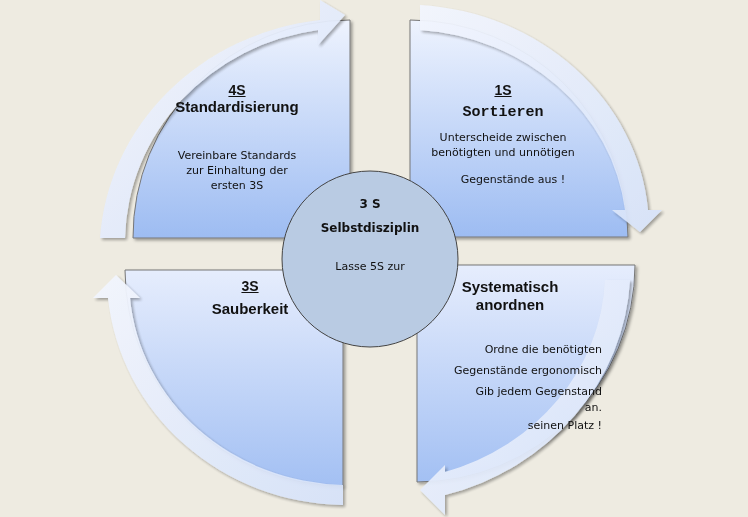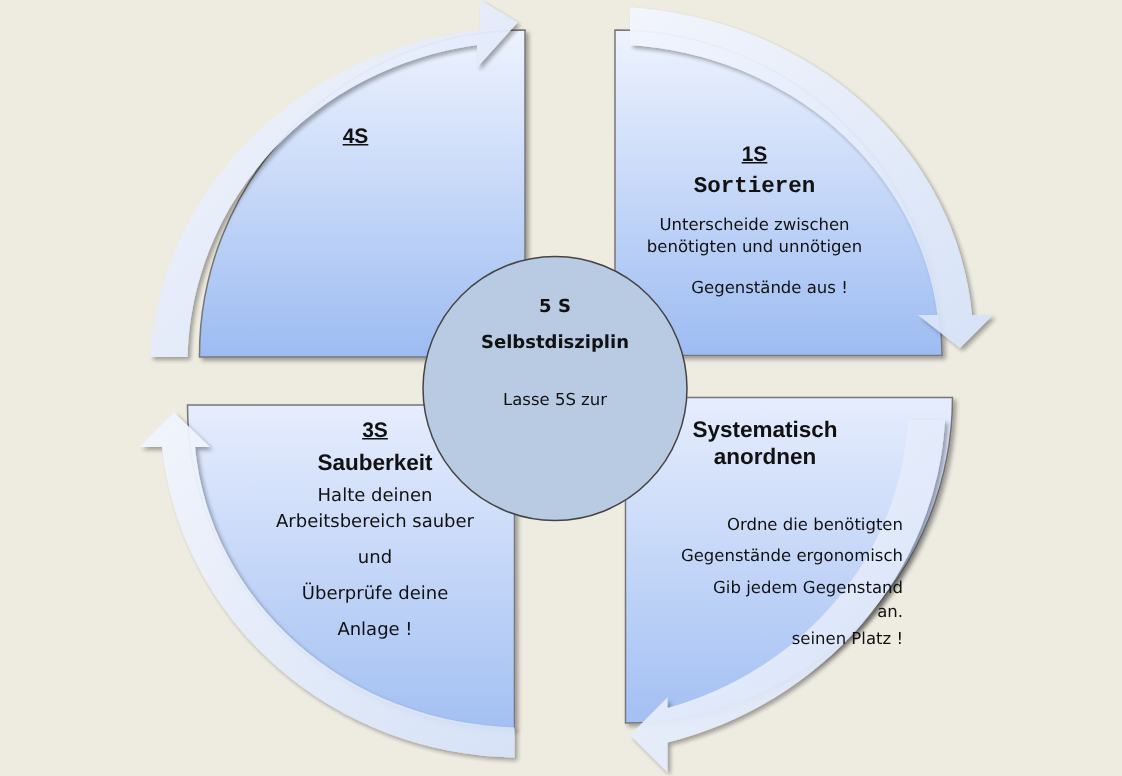--- a/index.html
+++ b/index.html
@@ -48,61 +48,60 @@
 
   <path d="M630,280 A250,235 0 0 1 445,495 L445,515 L420,490 L445,465 L445,472 A225,210 0 0 0 605,280 Z" fill="url(#ag)" opacity="0.95" filter="url(#sh)"></path>
 
   <path d="M343,505 A240,230 0 0 1 108,298 L93,298 L116,275 L140,298 L130,298 A220,205 0 0 0 343,485 Z" fill="url(#ag)" opacity="0.95" filter="url(#sh)"></path>
 
   <circle cx="370" cy="259" r="88" fill="#b9cbe3" stroke="#444" stroke-width="1"></circle>
 </svg>
 
 <div class="txt" style="left:152px;top:82px;width:170px;">
   <div class="num">4S</div>
+  <div class="title">Standardisierung</div>
+  <div class="desc" style="margin-top:32px;">
+    <div>Vereinbare Standards</div>
+    <div>zur Einhaltung der</div>
+    <div>ersten 3S</div>
+  </div>
 </div>
 
-<div class="txt" style="left:418px;top:94px;width:170px;">
+<div class="txt" style="left:418px;top:82px;width:170px;">
   <div class="num">1S</div>
   <div class="title" style="margin-top:6px;font-family:Liberation Mono, monospace;">Sortieren</div>
   <div class="desc" style="margin-top:8px;">
     <div>Unterscheide zwischen</div>
     <div>benötigten und unnötigen</div>
   </div>
   <div class="desc" style="margin-top:12px;margin-left:20px;">
     <div>Gegenstände aus !</div>
   </div>
 </div>
 
 <div class="txt" style="left:160px;top:278px;width:180px;">
   <div class="num">3S</div>
   <div class="title" style="margin-top:6px;">Sauberkeit</div>
-  <div class="desc" style="font-size:12px;line-height:17px;margin-top:4px;">
-    <div>Halte deinen</div>
-    <div>Arbeitsbereich sauber</div>
-    <div style="margin-top:7px;">und</div>
-    <div style="margin-top:7px;">Überprüfe deine</div>
-    <div style="margin-top:7px;">Anlage !</div>
-  </div>
 </div>
 
 <div class="txt" style="left:430px;top:272px;width:160px;">
   <div class="title" style="margin-top:6px;">
     <div>Systematisch</div>
     <div>anordnen</div>
   </div>
 </div>
 <div class="txt" style="left:432px;top:340px;width:170px;text-align:right;">
   <div class="desc" style="line-height:19px;">
     <div>Ordne die benötigten</div>
     <div style="margin-top:2px;">Gegenstände ergonomisch</div>
     <div style="margin-top:2px;">Gib jedem Gegenstand</div>
     <div style="line-height:13px;">an.</div>
     <div style="margin-top:2px;">seinen Platz !</div>
   </div>
 </div>
 
 <div class="txt" style="left:290px;top:197px;width:160px;">
-  <div class="ctitle">5 S</div>
+  <div class="ctitle">3 S</div>
   <div class="ctitle" style="margin-top:10px;">Selbstdisziplin</div>
   <div class="cdesc" style="margin-top:22px;">
     <div>Lasse 5S zur</div>
   </div>
 </div>
 
 </body></html>

